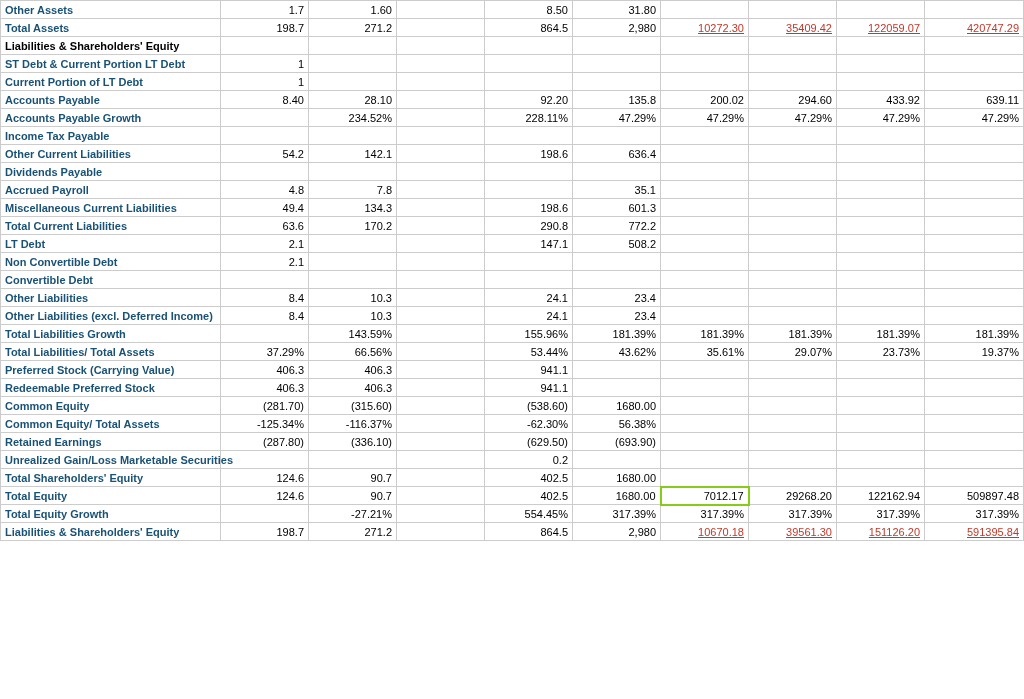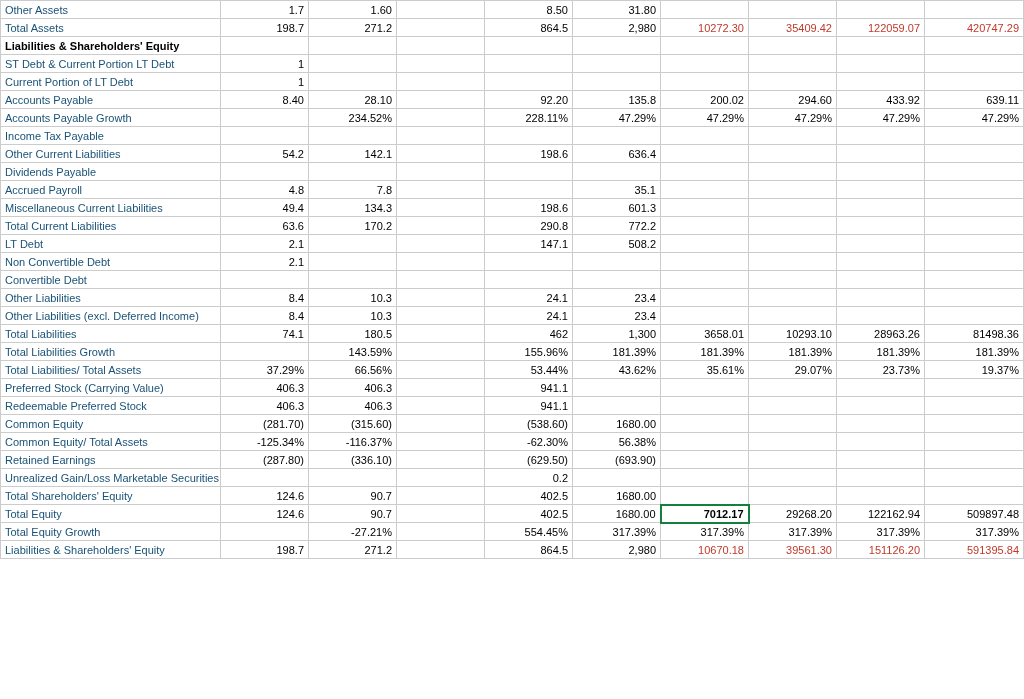--- a/index.html
+++ b/index.html
@@ -23,36 +23,36 @@
 
     td {
       border: 1px solid #ccc;
       padding: 1px 4px;
       white-space: nowrap;
       vertical-align: middle;
       height: 18px;
     }
     td.label {
       text-align: left;
-      font-weight: normal;
+      font-weight: bold;
       color: #1a5276;
     }
     td.label.bold {
       font-weight: bold;
       color: #000;
     }
     td.num {
       text-align: right;
     }
     td.red {
       color: #c0392b;
+      text-decoration: underline;
     }
     td.blue-border {
-      border: 2px solid #15803d;
-      font-weight: bold;
+      border: 2px solid #84cc16;
     }
   </style>
 </head>
 <body>
 
 <div class="table-container">
   <table>
     <colgroup>
       <col class="label-col">
       <col class="data-col">
@@ -275,32 +275,20 @@
           <td class="num">10.3</td>
           <td class="num"></td>
           <td class="num">24.1</td>
           <td class="num">23.4</td>
           <td class="num"></td>
           <td class="num"></td>
           <td class="num"></td>
           <td class="num"></td>
         </tr>
         <tr>
-          <td class="label">Total Liabilities</td>
-          <td class="num">74.1</td>
-          <td class="num">180.5</td>
-          <td class="num"></td>
-          <td class="num">462</td>
-          <td class="num">1,300</td>
-          <td class="num">3658.01</td>
-          <td class="num">10293.10</td>
-          <td class="num">28963.26</td>
-          <td class="num">81498.36</td>
-        </tr>
-        <tr>
           <td class="label">Total Liabilities Growth</td>
           <td class="num"></td>
           <td class="num">143.59%</td>
           <td class="num"></td>
           <td class="num">155.96%</td>
           <td class="num">181.39%</td>
           <td class="num">181.39%</td>
           <td class="num">181.39%</td>
           <td class="num">181.39%</td>
           <td class="num">181.39%</td>

